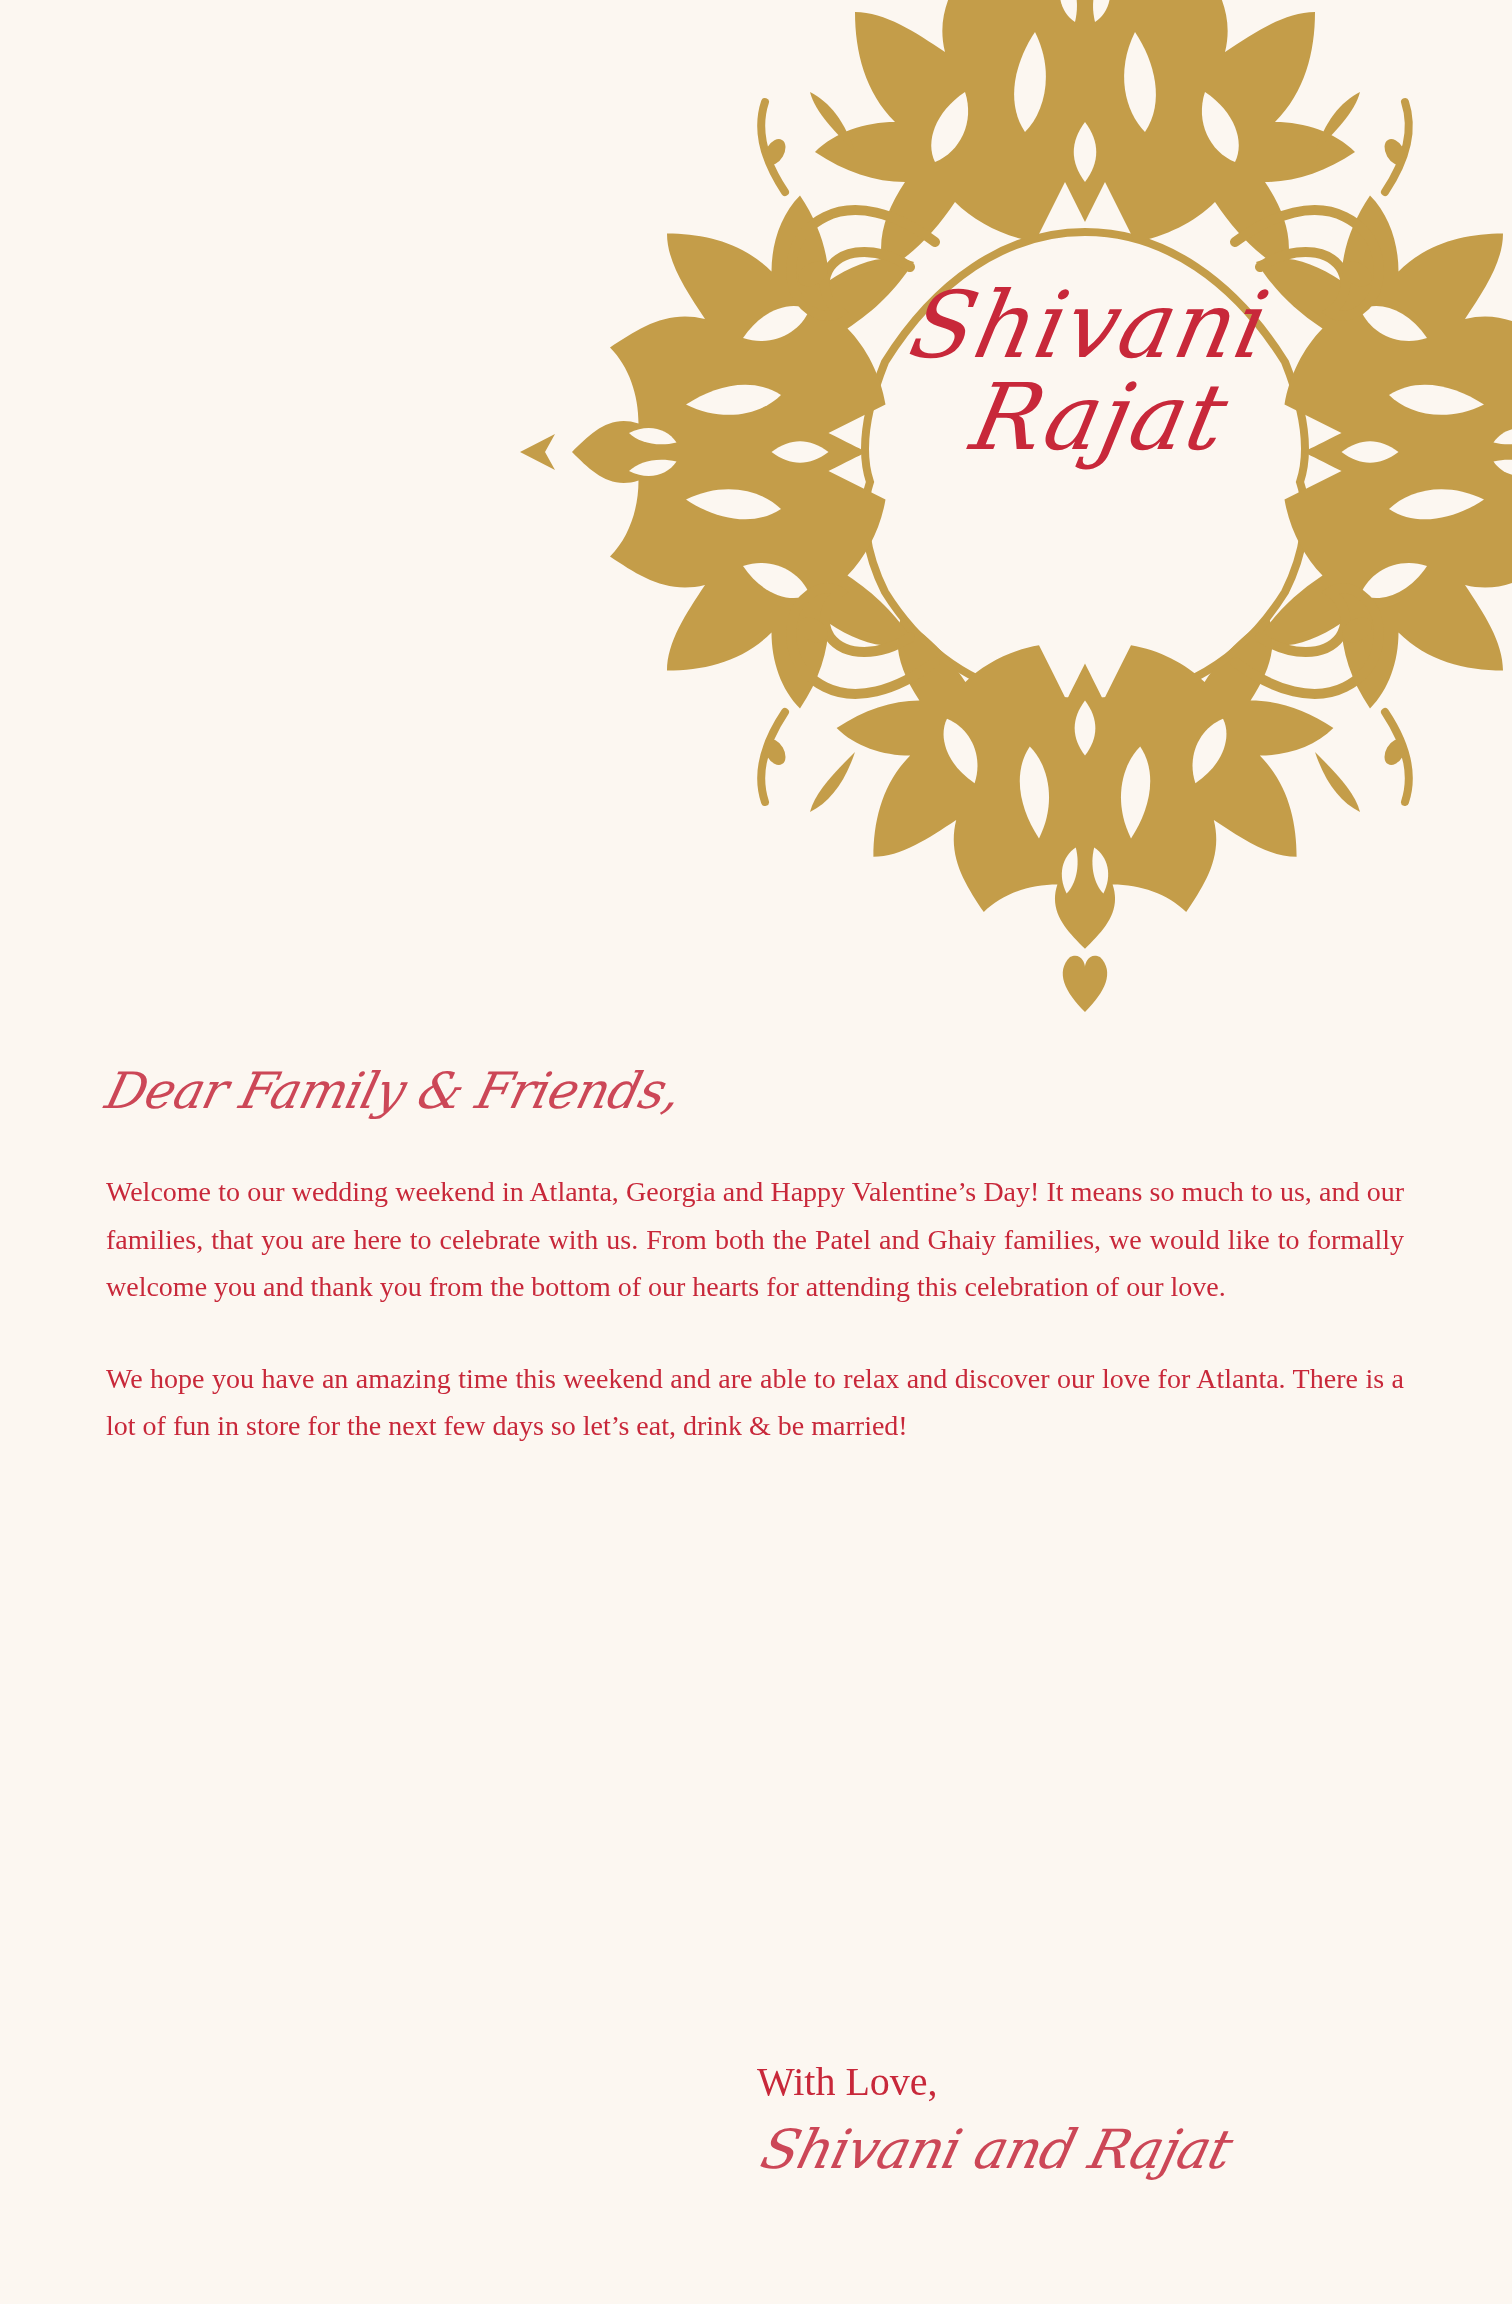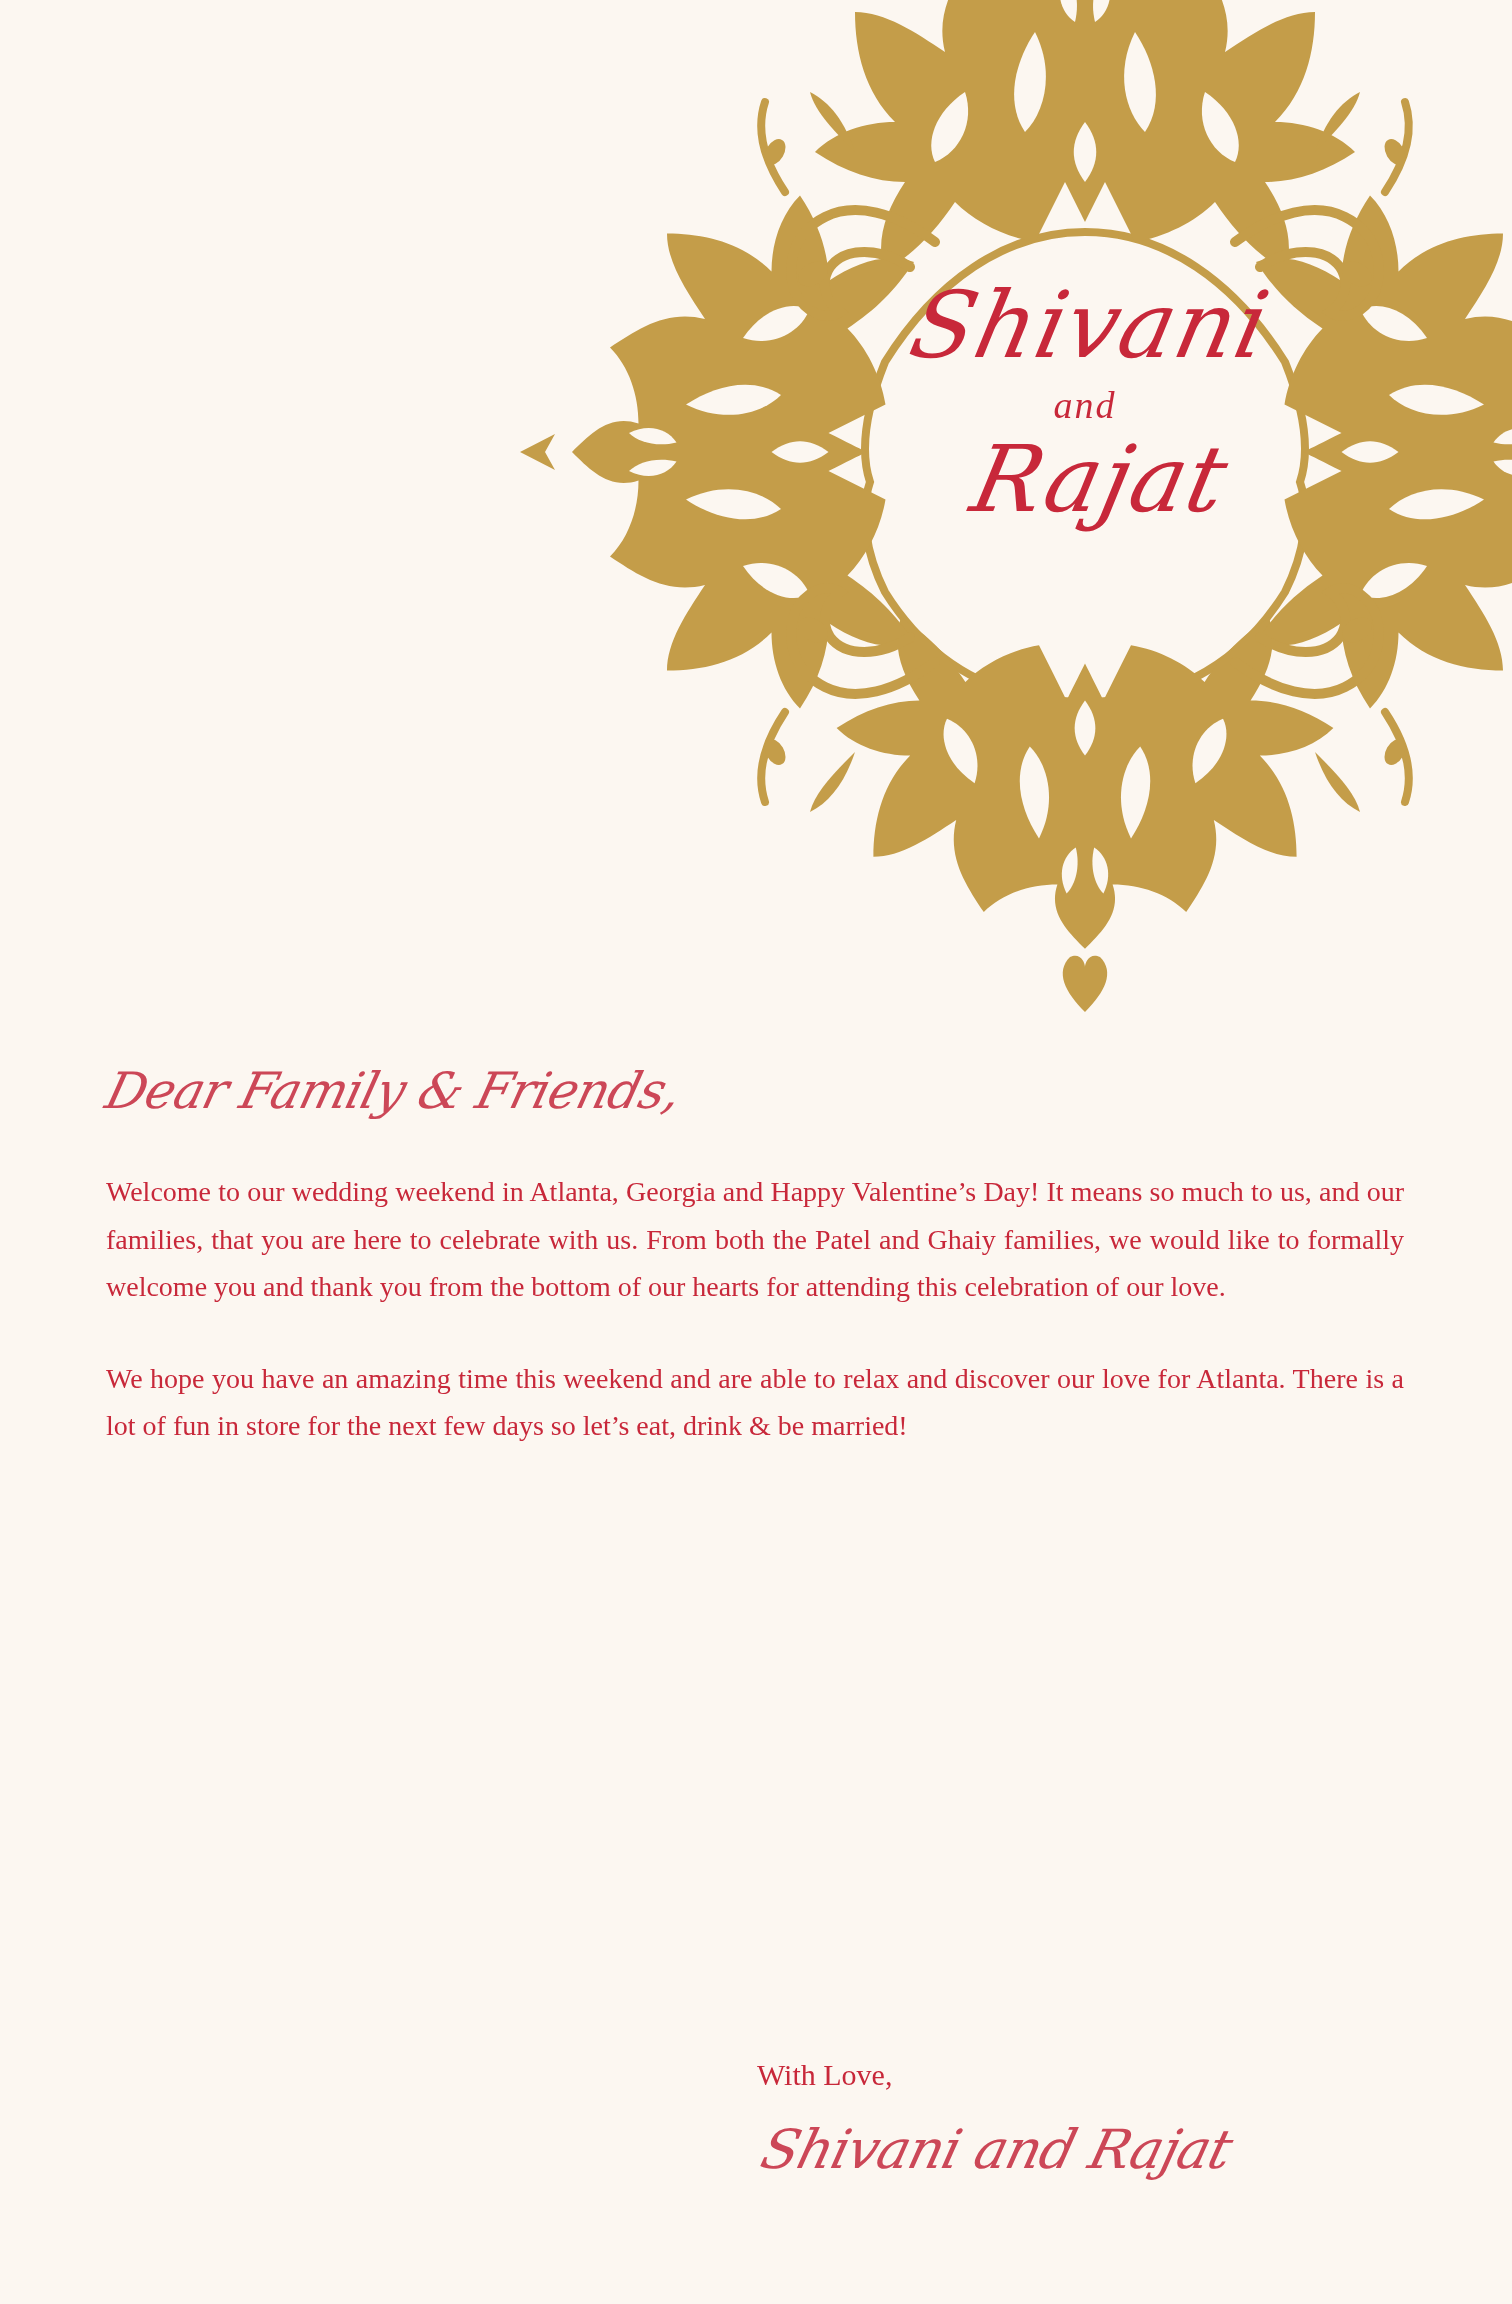--- a/index.html
+++ b/index.html
@@ -85,21 +85,21 @@
       text-align: justify;
       text-align-last: left;
       color: #c8283a;
     }
 
     .closing {
       position: absolute;
       left: 757px;
       top: 2058px;
       font-family: "Liberation Serif", serif;
-      font-size: 30px;
+      font-size: 40px;
       color: #c8283a;
     }
     .signature {
       position: absolute;
       left: 755px;
       top: 2118px;
       font-family: "DejaVu Serif", serif;
       font-style: italic;
       font-size: 54px;
       color: #cc4757;
@@ -164,21 +164,20 @@
       <path d="M0,-560 L-12,-530 L0,-540 L12,-530 Z" fill="#c49d49"></path>
 
       <path d="M-565,0 L-530,-18 L-540,0 L-530,18 Z" fill="#c49d49"></path>
       <path d="M565,0 L530,-18 L540,0 L530,18 Z" fill="#c49d49"></path>
     </g>
   </svg>
 </div>
 
 <div class="monogram">
   <span class="script name1">Shivani</span>
-  <span class="and">and</span>
   <span class="script name2">Rajat</span>
 </div>
 
 <div class="salutation">Dear Family &amp; Friends,</div>
 
 <div class="letter-body">
   <p>Welcome to our wedding weekend in Atlanta, Georgia and Happy Valentine’s Day! It means so much to us, and our families, that you are here to celebrate with us. From both the Patel and Ghaiy families, we would like to formally welcome you and thank you from the bottom of our hearts for attending this celebration of our love.</p>
   <p>We hope you have an amazing time this weekend and are able to relax and discover our love for Atlanta. There is a lot of fun in store for the next few days so let’s eat, drink &amp; be married!</p>
 </div>
 

